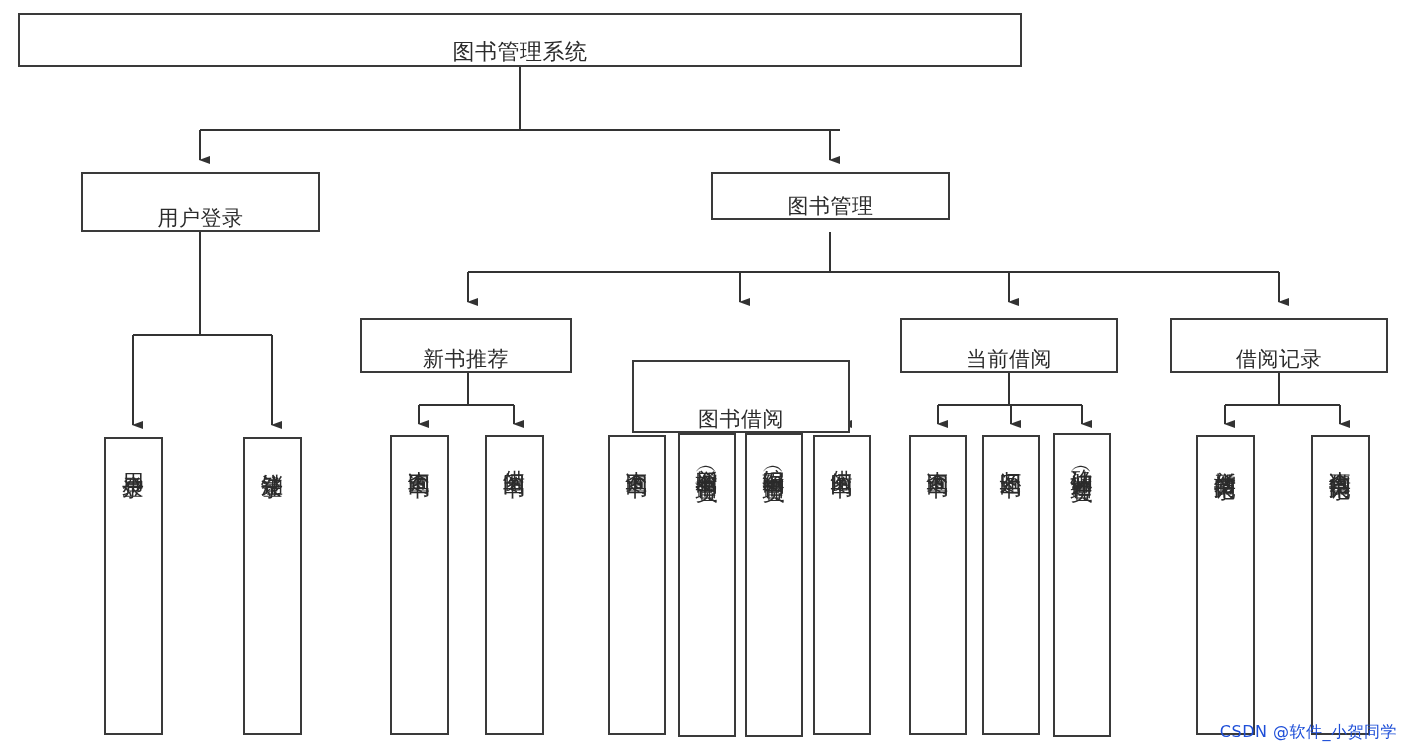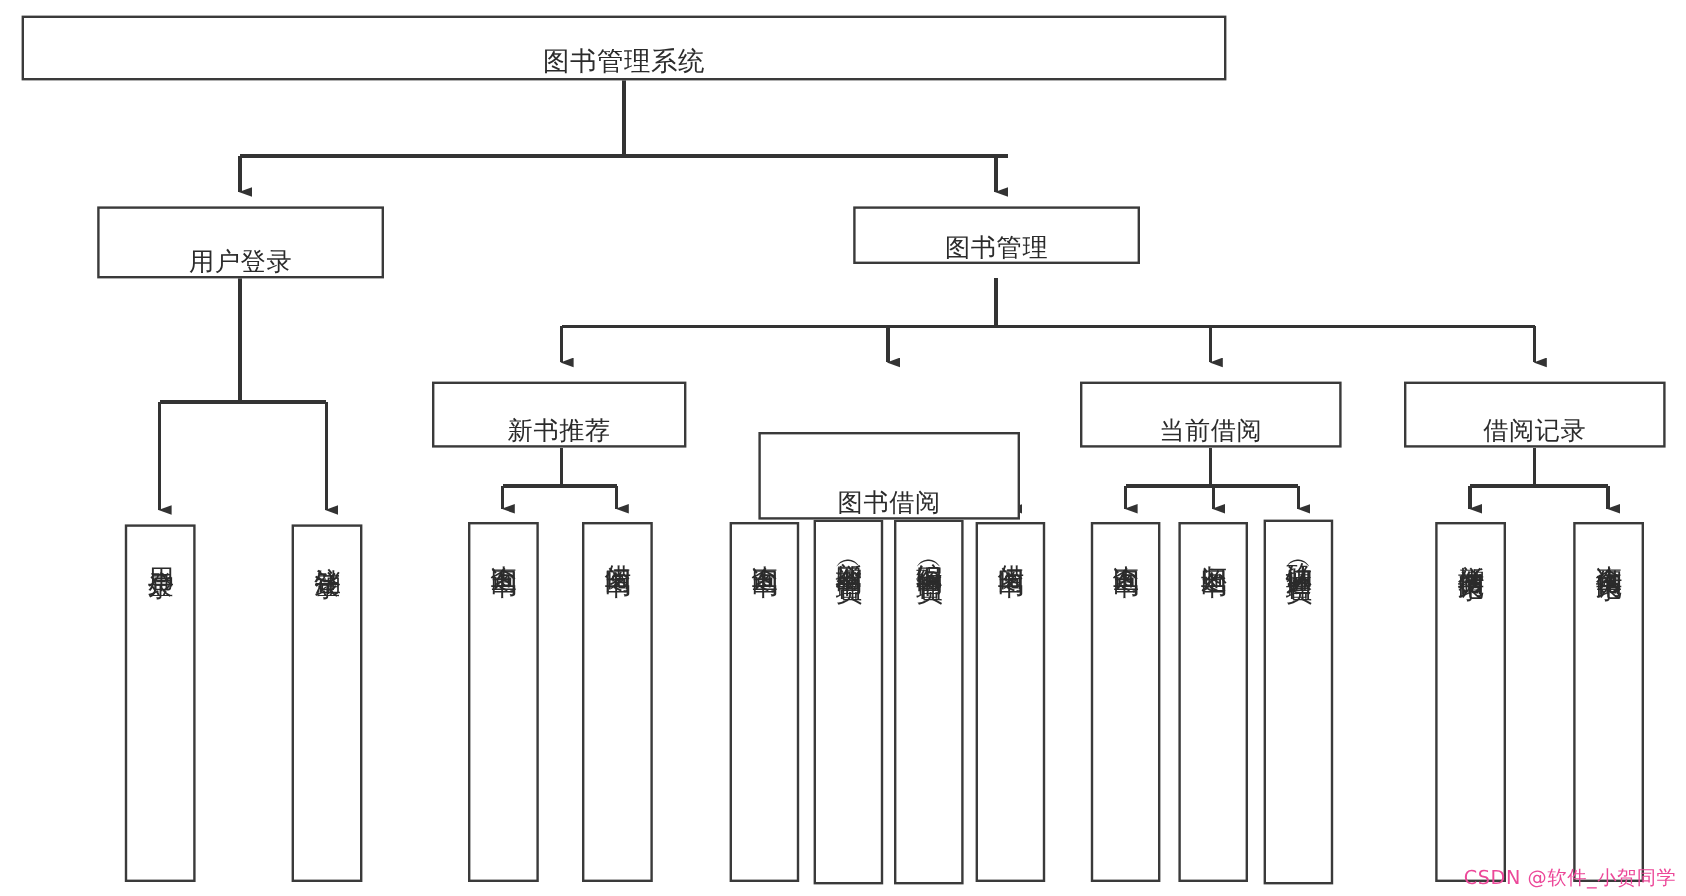--- a/index.html
+++ b/index.html
@@ -62,21 +62,21 @@
     font-size: 22px;
     line-height: 1.05;
     letter-spacing: 2px;
     white-space: nowrap;
   }
   #watermark {
     position: absolute;
     right: 8px;
     bottom: 4px;
     font-size: 16px;
-    color: #ec4899;
+    color: #1d4ed8;
     letter-spacing: 0.5px;
     white-space: nowrap;
     pointer-events: none;
   }
 </style>
 </head>
 <body>
 
 <div id="diagram-root">
 

